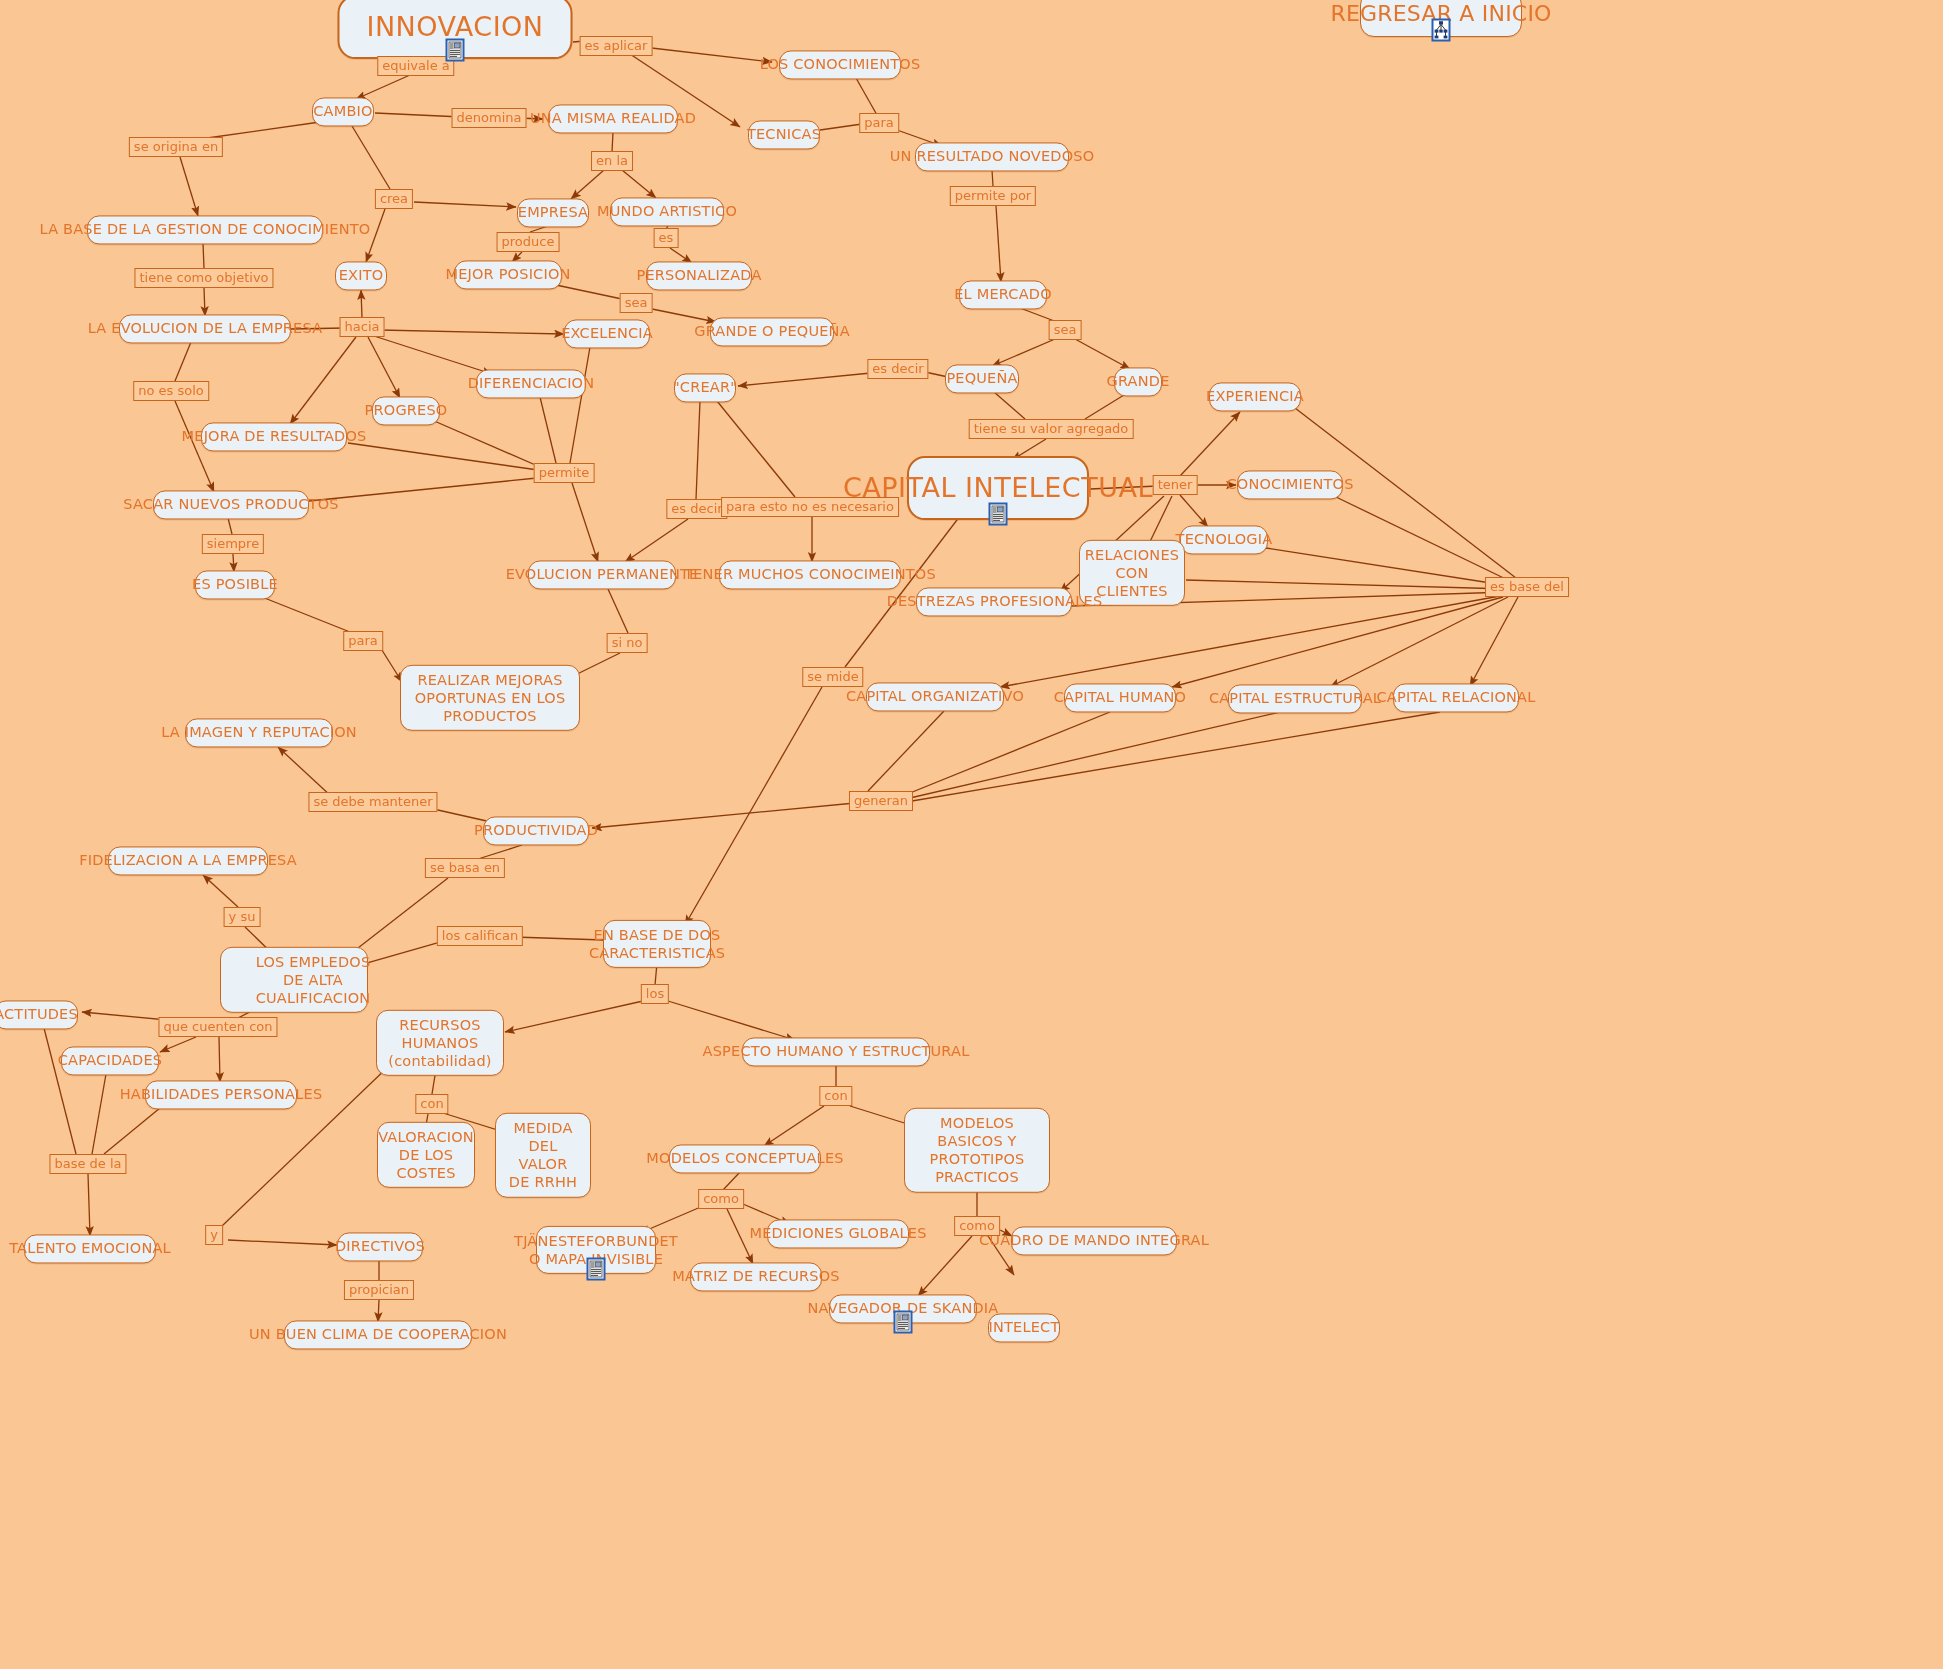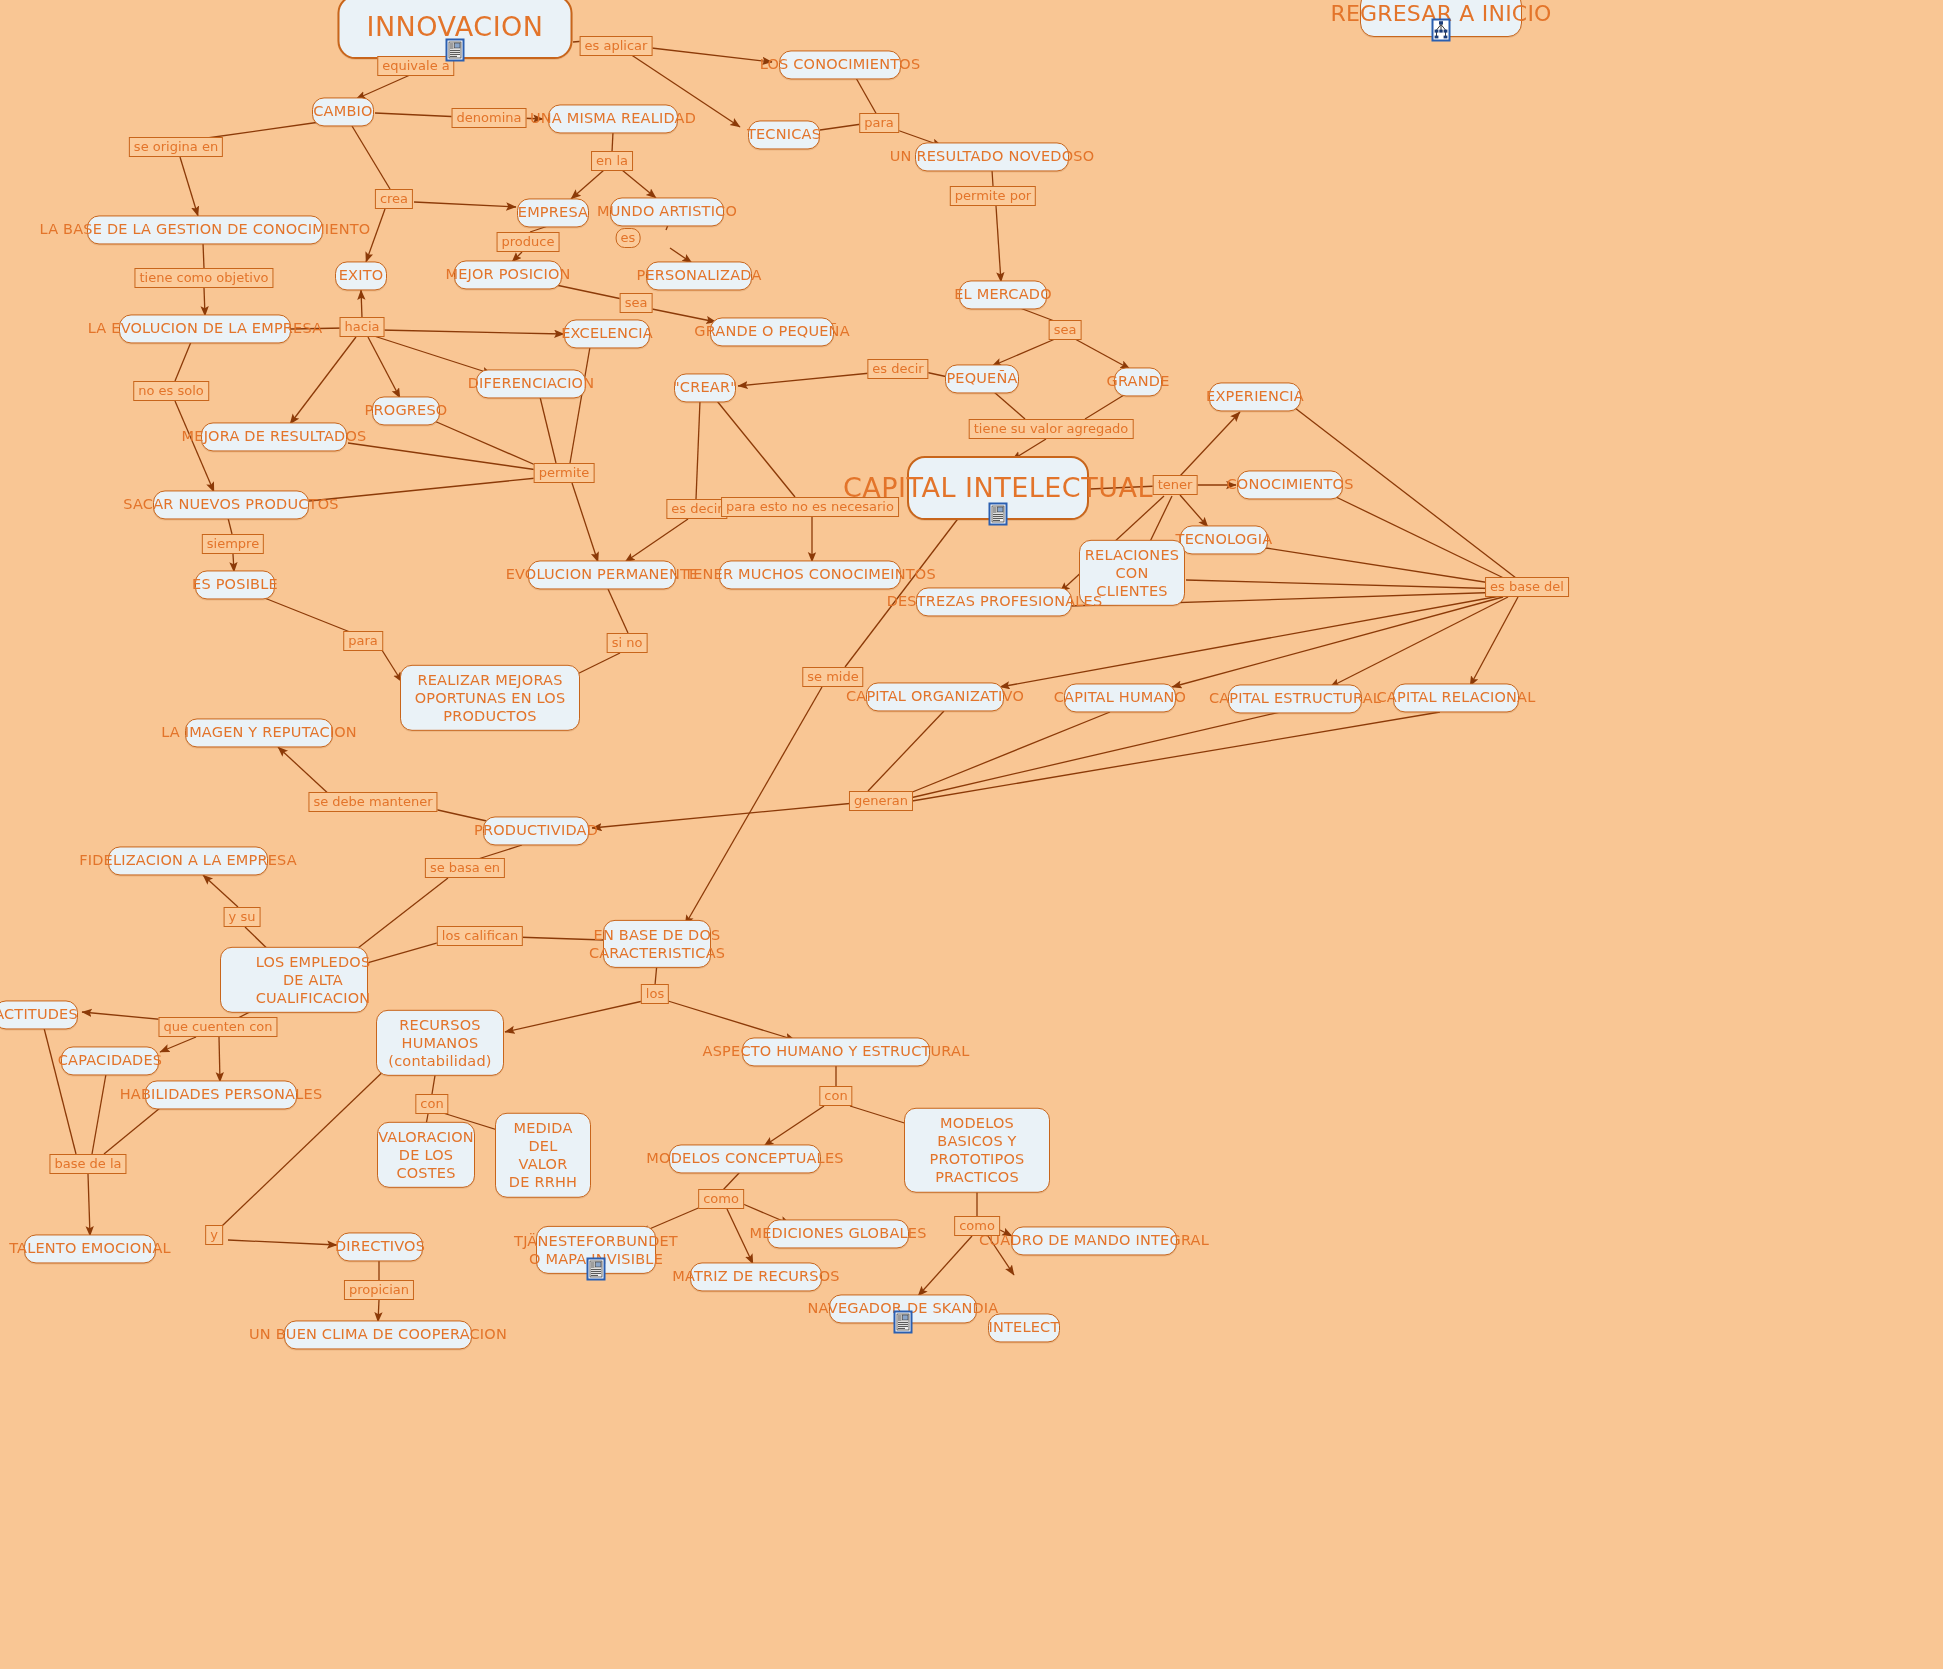--- a/index.html
+++ b/index.html
@@ -345,21 +345,21 @@
   <div id="label-layer">
       <div class="linklabel" style="left: 416px; top: 66px;">equivale a</div>
       <div class="linklabel" style="left: 616px; top: 46px;">es aplicar</div>
       <div class="linklabel" style="left: 489px; top: 118px;">denomina</div>
       <div class="linklabel" style="left: 879px; top: 123px;">para</div>
       <div class="linklabel" style="left: 176px; top: 147px;">se origina en</div>
       <div class="linklabel" style="left: 612px; top: 161px;">en la</div>
       <div class="linklabel" style="left: 993px; top: 196px;">permite por</div>
       <div class="linklabel" style="left: 394px; top: 199px;">crea</div>
       <div class="linklabel" style="left: 528px; top: 242px;">produce</div>
-      <div class="linklabel" style="left: 628px; top: 238px; border-radius: 9px;">es</div>
+      <div class="linklabel" style="left: 666px; top: 238px;">es</div>
       <div class="linklabel" style="left: 204px; top: 278px;">tiene como objetivo</div>
       <div class="linklabel" style="left: 636px; top: 303px;">sea</div>
       <div class="linklabel" style="left: 1065px; top: 330px;">sea</div>
       <div class="linklabel" style="left: 362px; top: 327px;">hacia</div>
       <div class="linklabel" style="left: 898px; top: 369px;">es decir</div>
       <div class="linklabel" style="left: 171px; top: 391px;">no es solo</div>
       <div class="linklabel" style="left: 1051px; top: 429px;">tiene su valor agregado</div>
       <div class="linklabel" style="left: 564px; top: 473px;">permite</div>
       <div class="linklabel" style="left: 1175px; top: 485px;">tener</div>
       <div class="linklabel" style="left: 697px; top: 509px;">es decir</div>

